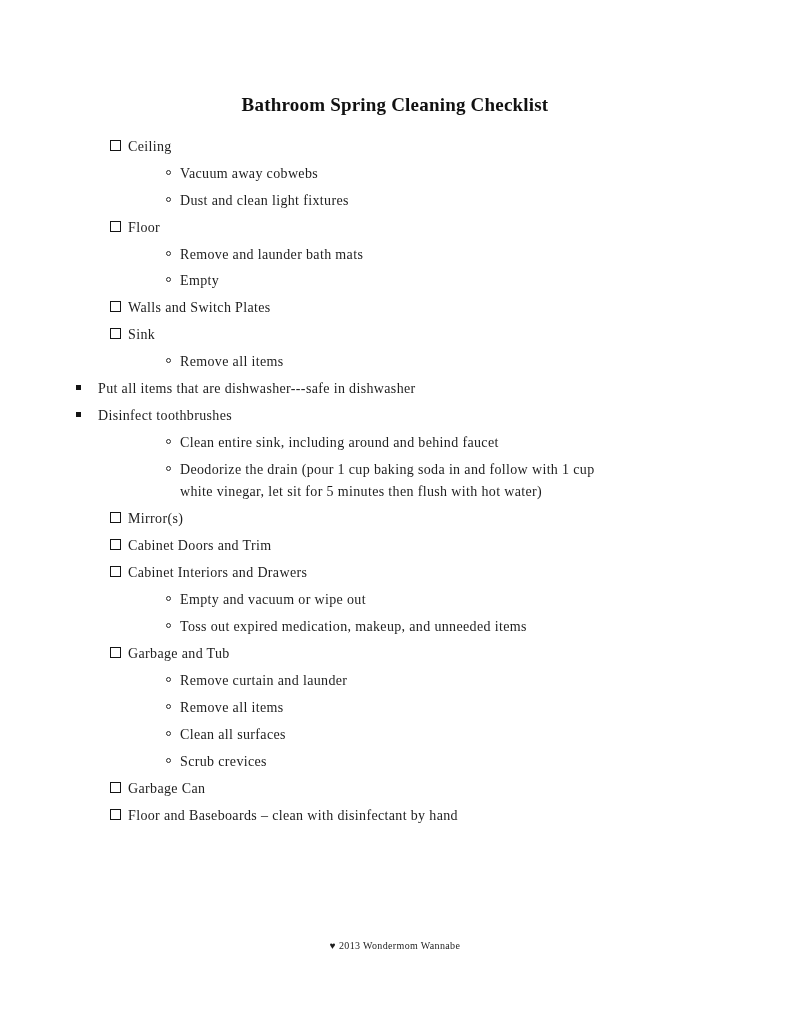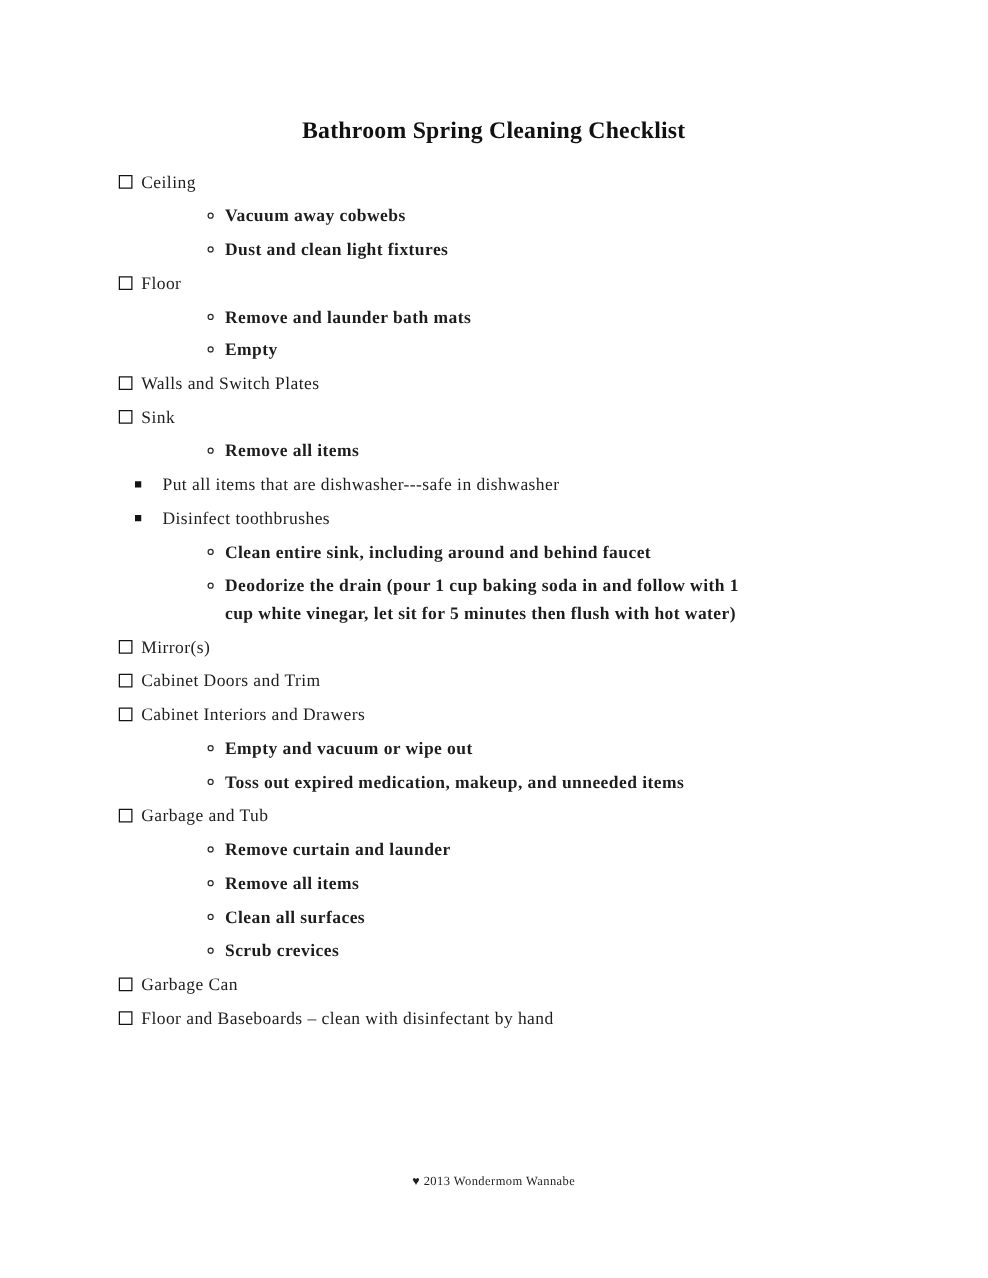--- a/index.html
+++ b/index.html
@@ -30,23 +30,23 @@
   .checklist { width: 790px; }
   .item {
     display: flex;
     align-items: flex-start;
     font-size: 14px;
     letter-spacing: 0.35px;
     line-height: 22px;
     margin-bottom: 5px;
   }
   .item.tight { margin-bottom: 4px; }
-  .item.lvl1 { padding-left: 95px; }
+  .item.lvl1 { padding-left: 66px; margin-left: 44px; }
   .item.lvl2 { padding-left: 166px; }
-  .item.lvl3 { padding-left: 108px; }
+  .item.lvl3 { padding-left: 76px; }
   .bullet {
     flex: 0 0 auto;
     display: inline-block;
   }
   .lvl1 .bullet {
     width: 11px; height: 11px;
     border: 1.6px solid #141414;
     margin-top: 4px;
     margin-right: 7px;
     background: #ffffff;
@@ -59,21 +59,21 @@
     margin-right: 9px;
     background: #ffffff;
   }
   .lvl3 .bullet {
     width: 5px; height: 5px;
     background: #141414;
     margin-top: 7px;
     margin-right: 17px;
   }
   .txt { display: inline-block; }
-  .lvl2 .txt { max-width: 437px; font-weight: bold; }
+  .lvl2 .txt { max-width: 437px; }
   .footer {
     position: absolute;
     top: 940px;
     left: 0;
     width: 790px;
     text-align: center;
     font-size: 10px;
     letter-spacing: 0.35px;
     color: #1d1d1d;
   }

